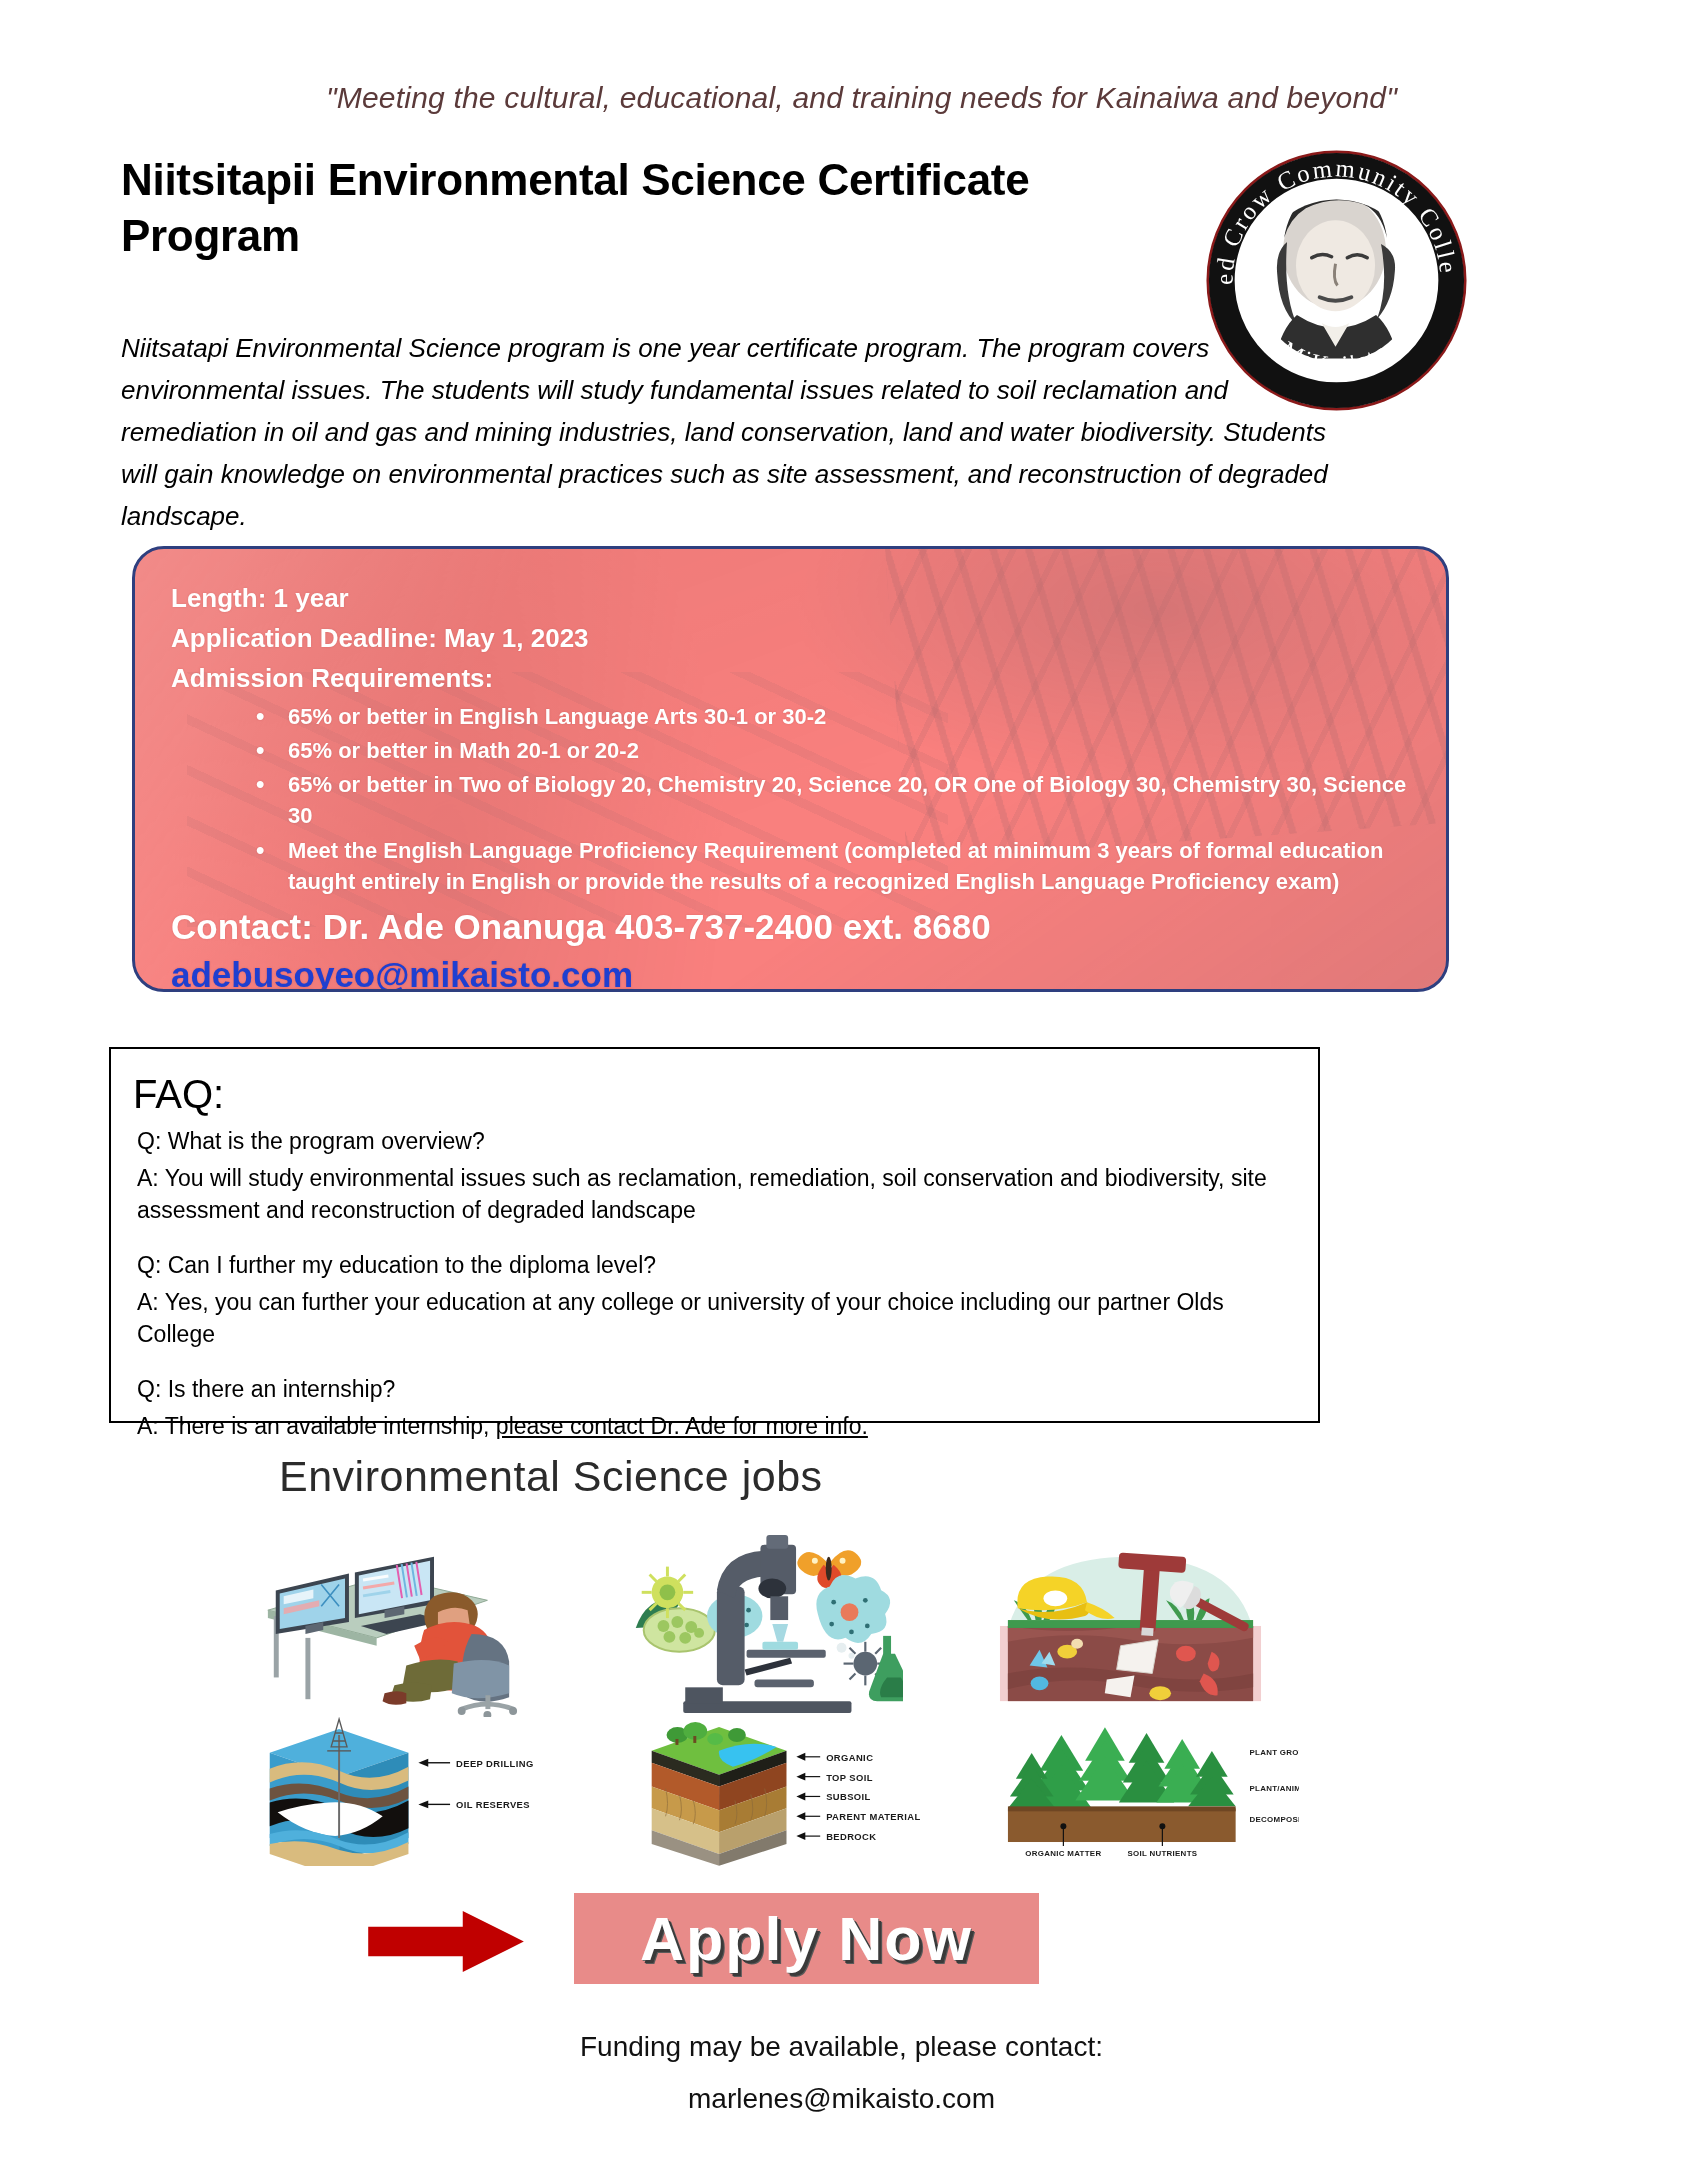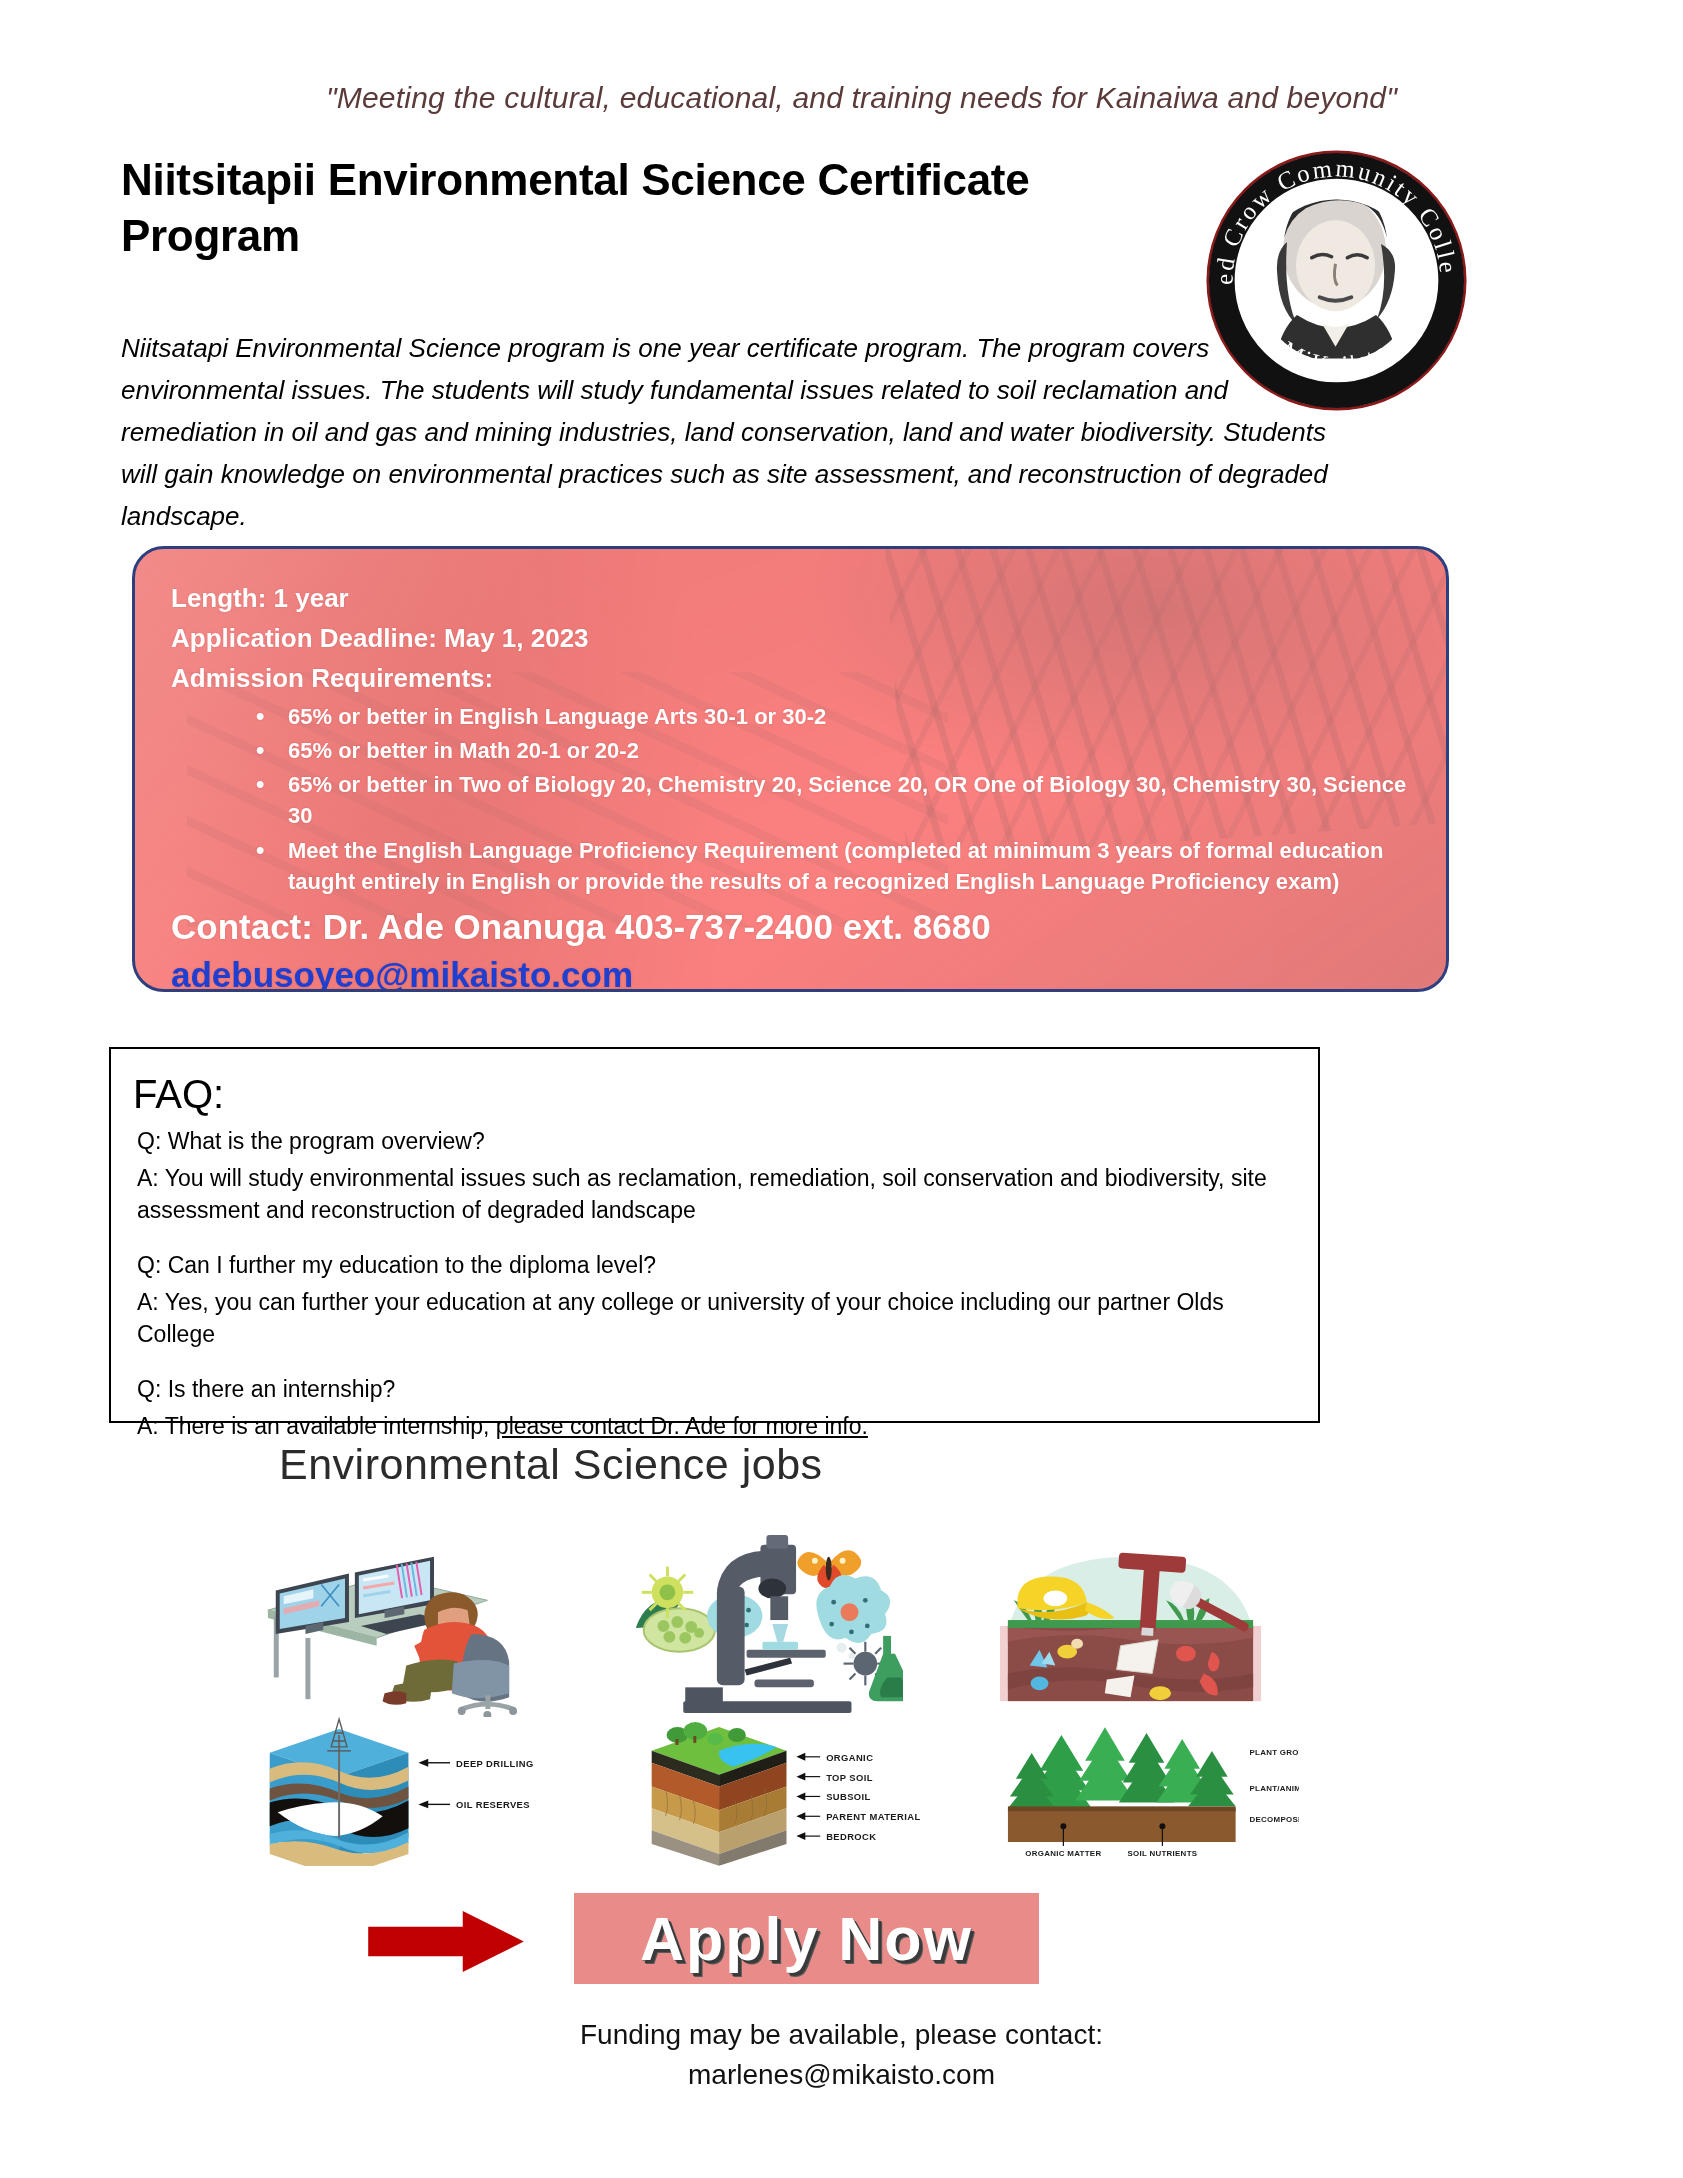--- a/index.html
+++ b/index.html
@@ -189,21 +189,21 @@
     position: absolute;
     left: 220px;
     top: 1440px;
     width: 1081px;
     height: 441px;
     background: #ffffff;
   }
   .jobs-heading {
     position: absolute;
     left: 59px;
-    top: 0;
+    top: 12px;
     font-size: 43px;
     font-weight: normal;
     color: #2b2b2b;
     letter-spacing: 0.5px;
   }
 
   .art-grid {
     position: absolute;
     left: 0; right: 0;
     top: 89px;
@@ -278,21 +278,21 @@
 
   .funding {
     position: absolute;
     left: 0; right: 0;
     top: 2015px;
     text-align: center;
     font-size: 28px;
     line-height: 1.42;
     color: #111;
   }
-  .funding div { margin: 0; }
+  .funding div { margin: 12px; }
 </style>
 </head>
 <body>
 
 <div class="page">
 
   <div class="tagline">"Meeting the cultural, educational, and training needs for Kainaiwa and beyond"</div>
 
   <div class="title">Niitsitapii Environmental Science Certificate Program</div>
 

